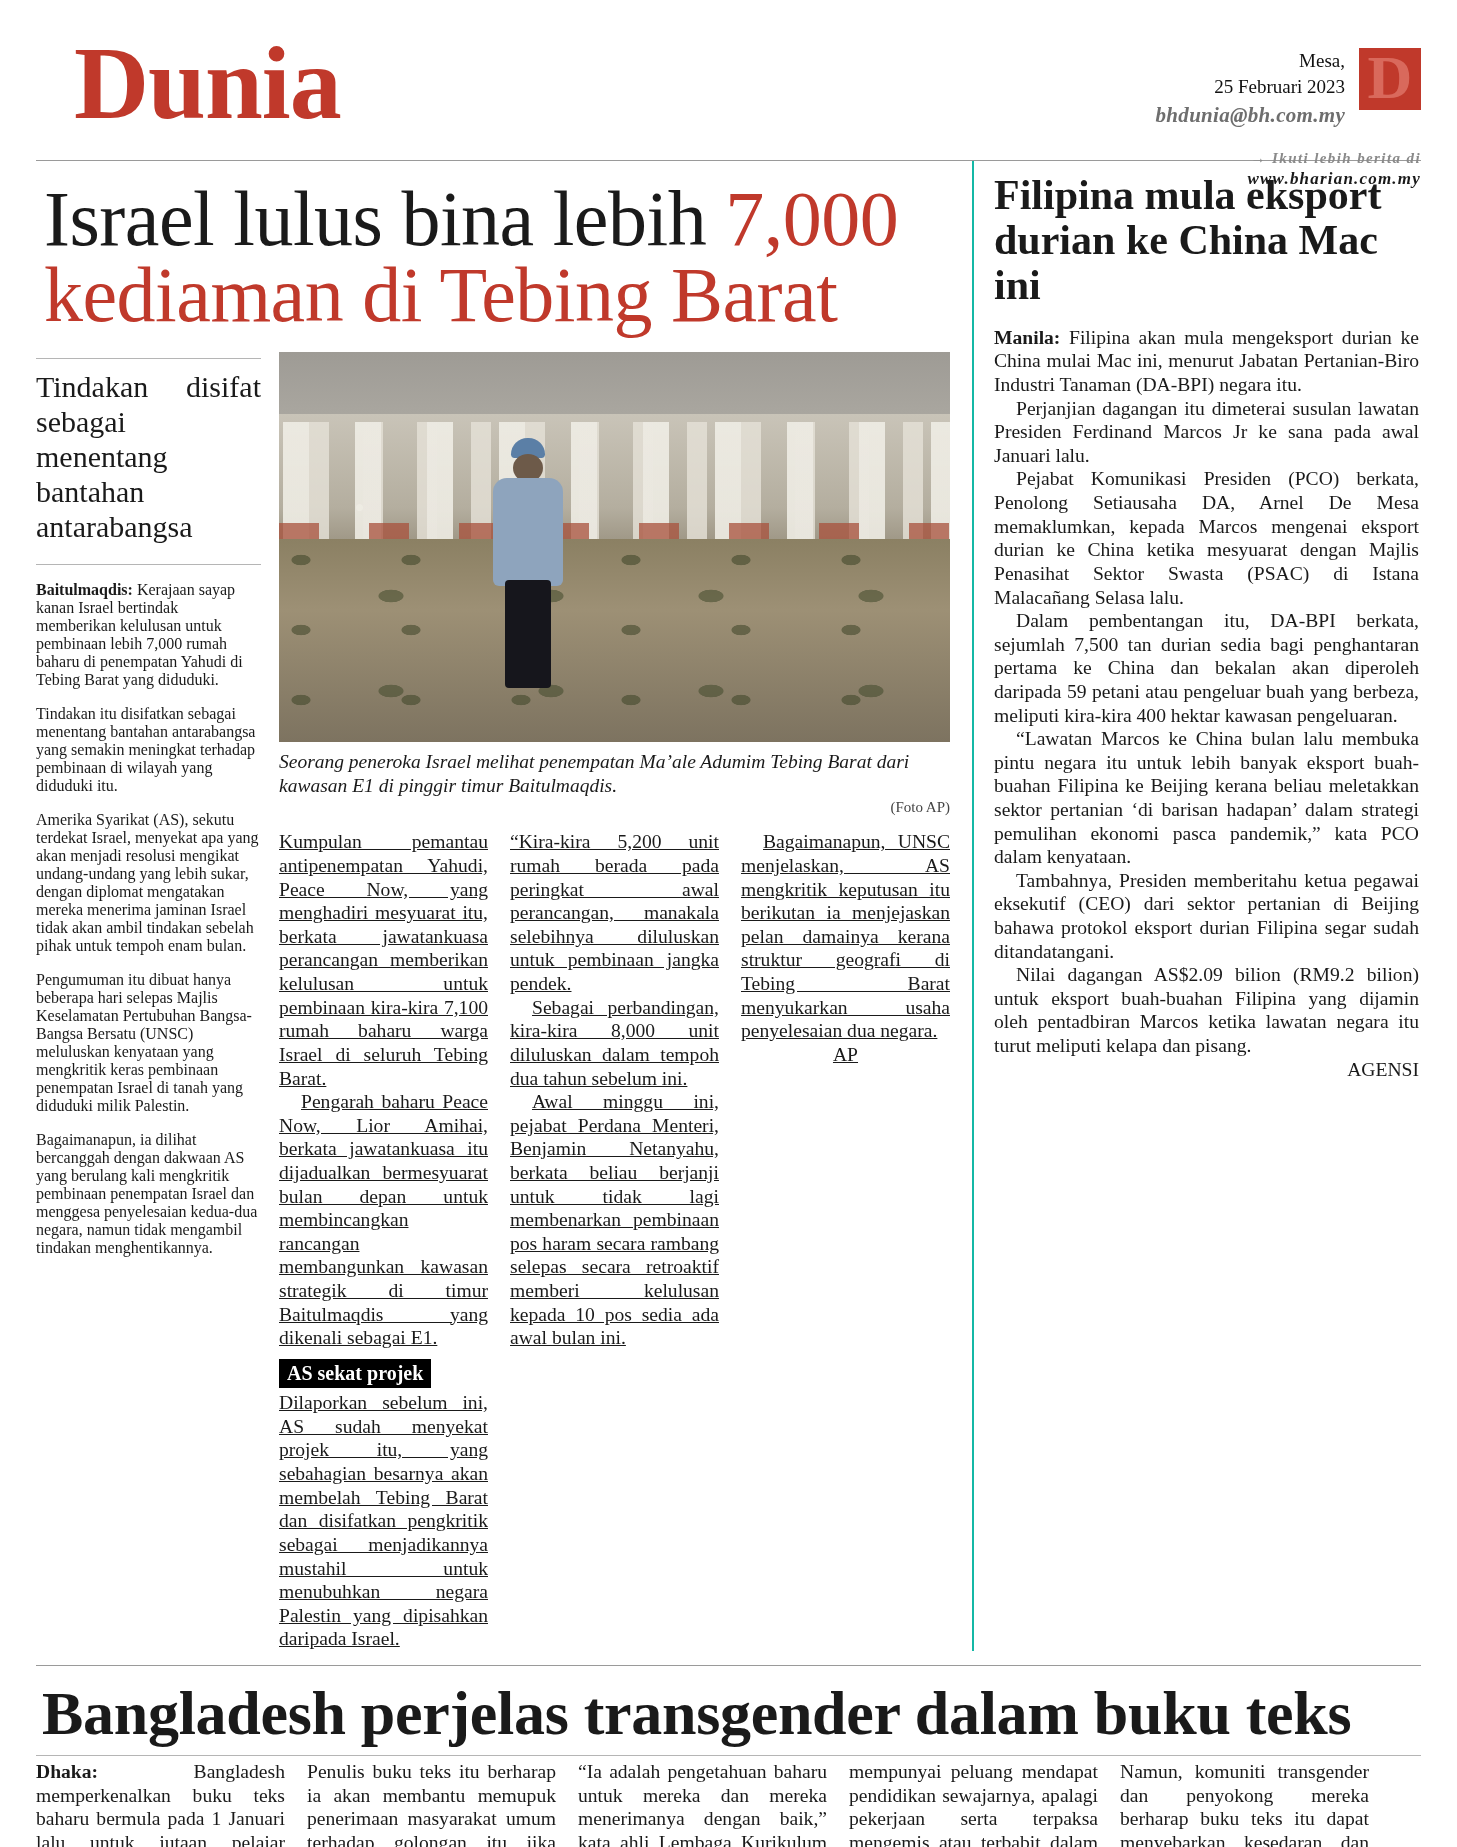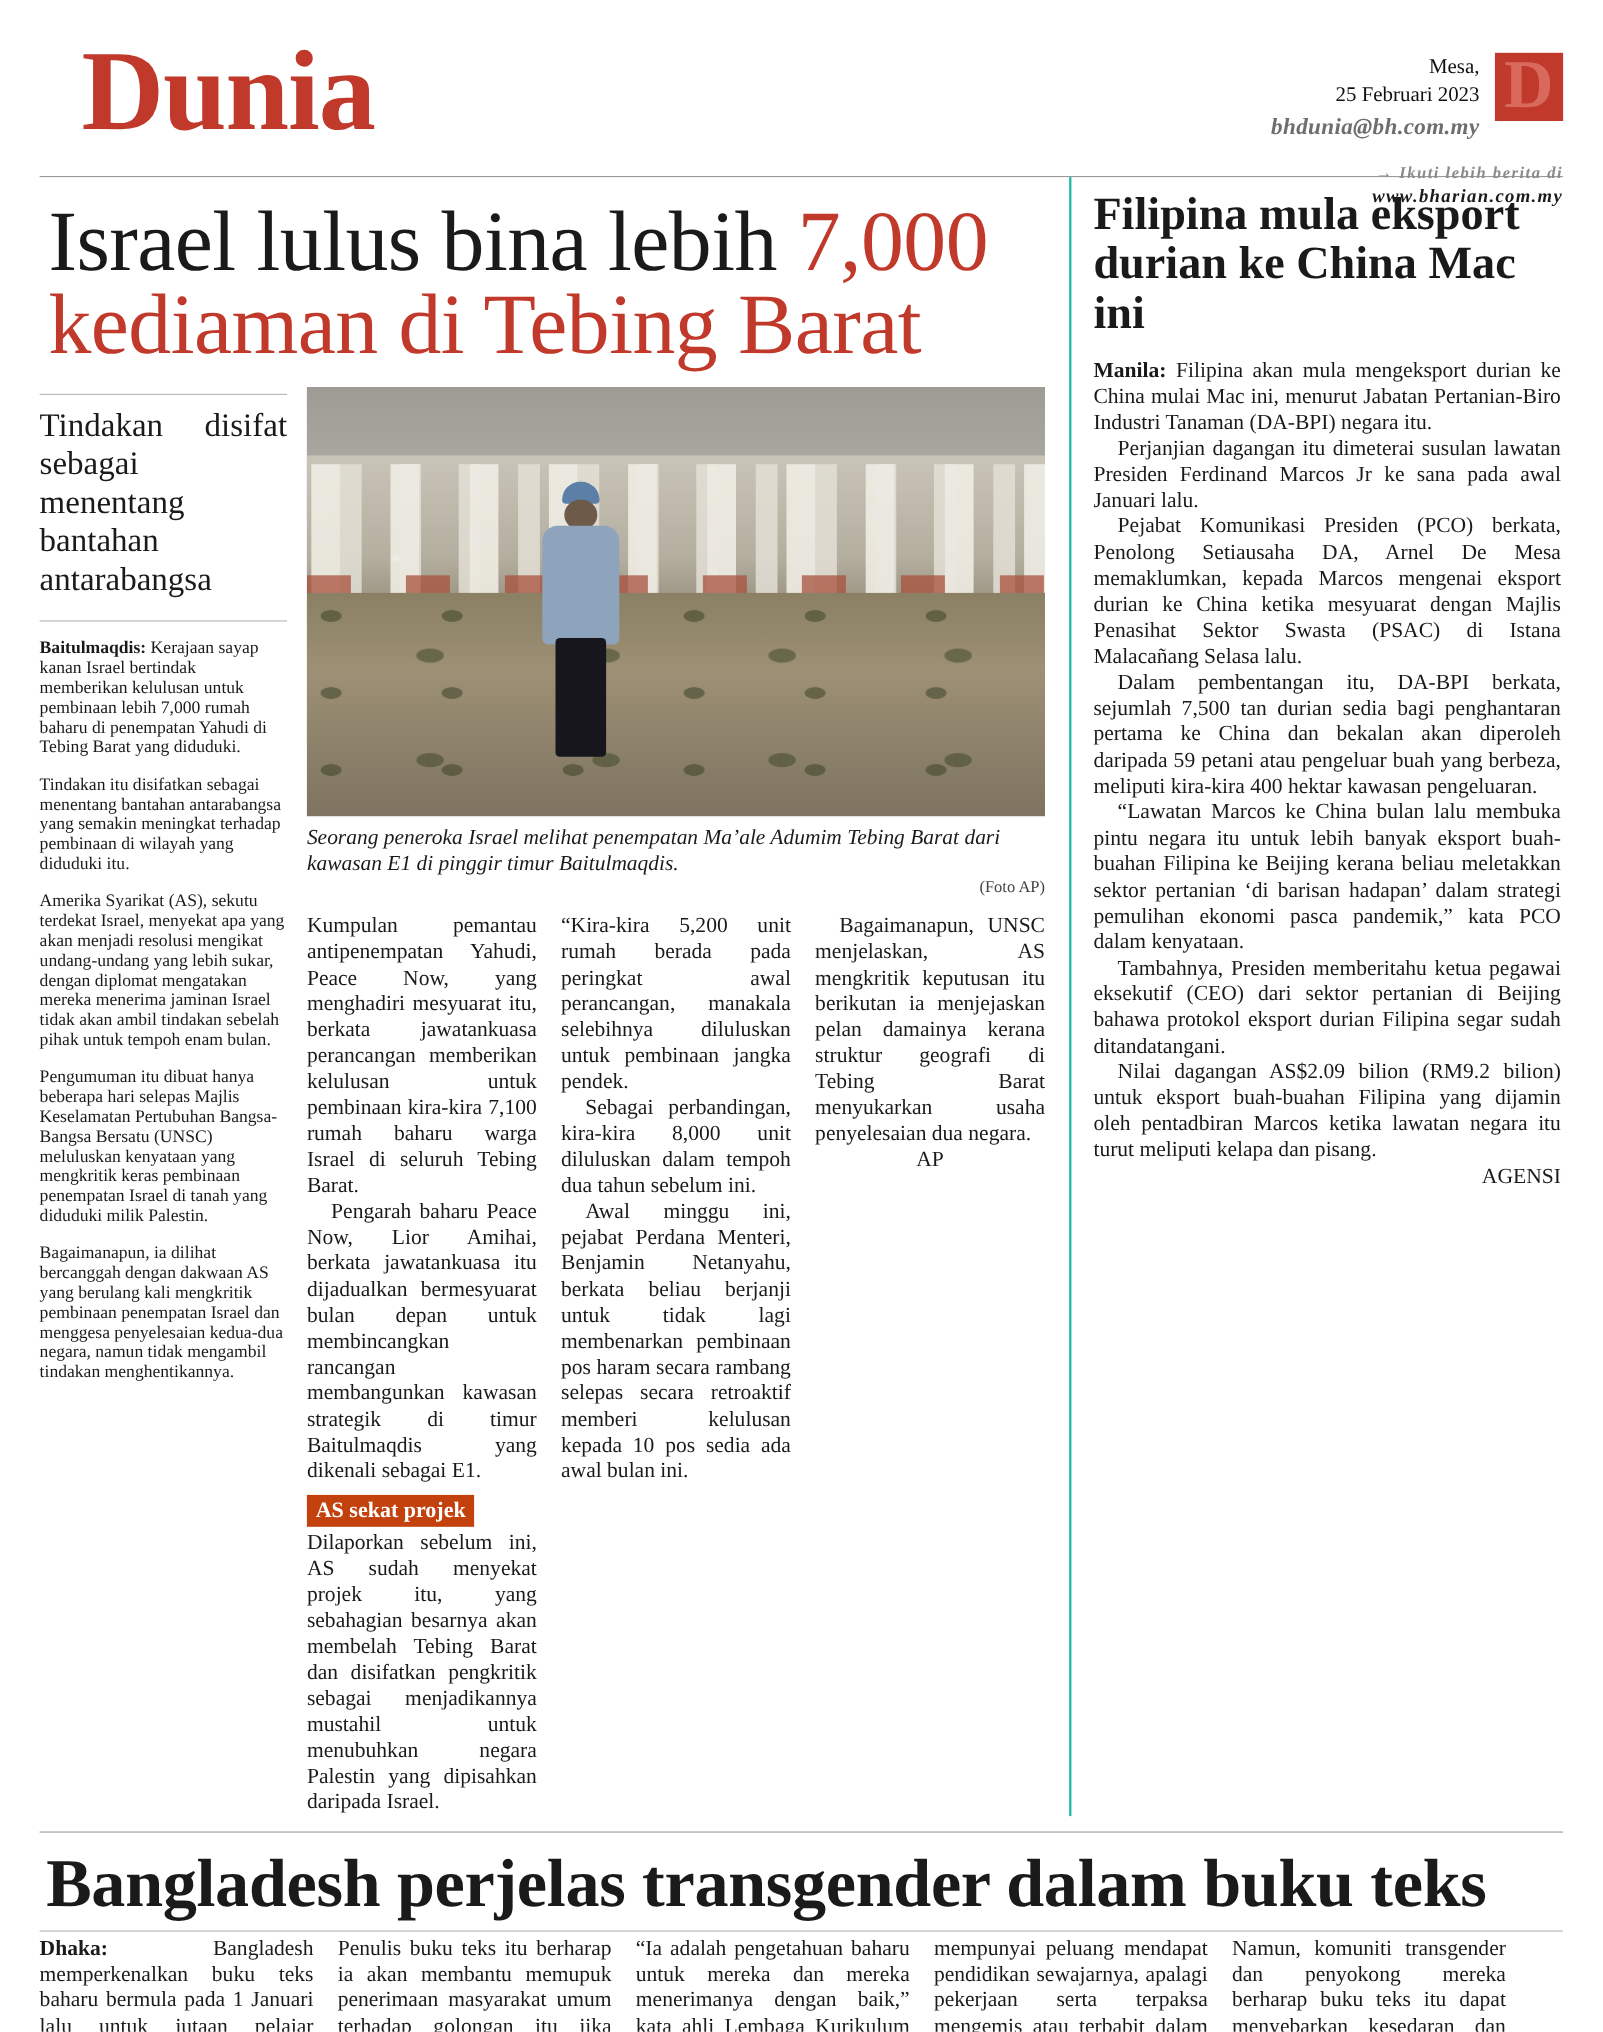--- a/index.html
+++ b/index.html
@@ -96,28 +96,28 @@
   .p-head{position:absolute;left:26px;top:16px;width:30px;height:28px;background:#6d5a49;border-radius:50%;}
   .p-body{position:absolute;left:6px;top:40px;width:70px;height:108px;background:#8ea4bd;border-radius:14px 14px 6px 6px;}
   .p-legs{position:absolute;left:18px;top:142px;width:46px;height:108px;background:#16161c;border-radius:4px;}
   .caption{
     font-style:italic;font-size:19.5px;line-height:1.22;margin:8px 0 0 0;color:#1a1a1a;
   }
   .credit{font-size:15px;color:#444;text-align:right;margin-top:2px;font-style:normal;}
 
   
   .cols{display:flex;gap:22px;margin-top:14px;}
-  .col{width:212px;}
+  .col{width:212px;text-decoration:underline;}
   .col p{
     margin:0;font-size:19.6px;line-height:1.205;text-align:justify;
     text-indent:22px;hyphens:auto;-webkit-hyphens:auto;
   }
   .col p.first{text-indent:0;}
   .subhead-tag{
-    display:inline-block;background:#c2410c;color:#ffffff;font-weight:bold;
+    display:inline-block;background:#000000;color:#ffffff;font-weight:bold;
     font-size:20px;line-height:1.22;padding:2px 8px 3px 8px;margin:9px 0 3px 0;
   }
 
   
   .rail p{margin:0;font-size:19.6px;line-height:1.205;text-align:justify;text-indent:22px;hyphens:auto;-webkit-hyphens:auto;}
   .rail p.first{text-indent:0;}
 
   
   .bottom-sep{margin-top:14px;}
   .headline2{

